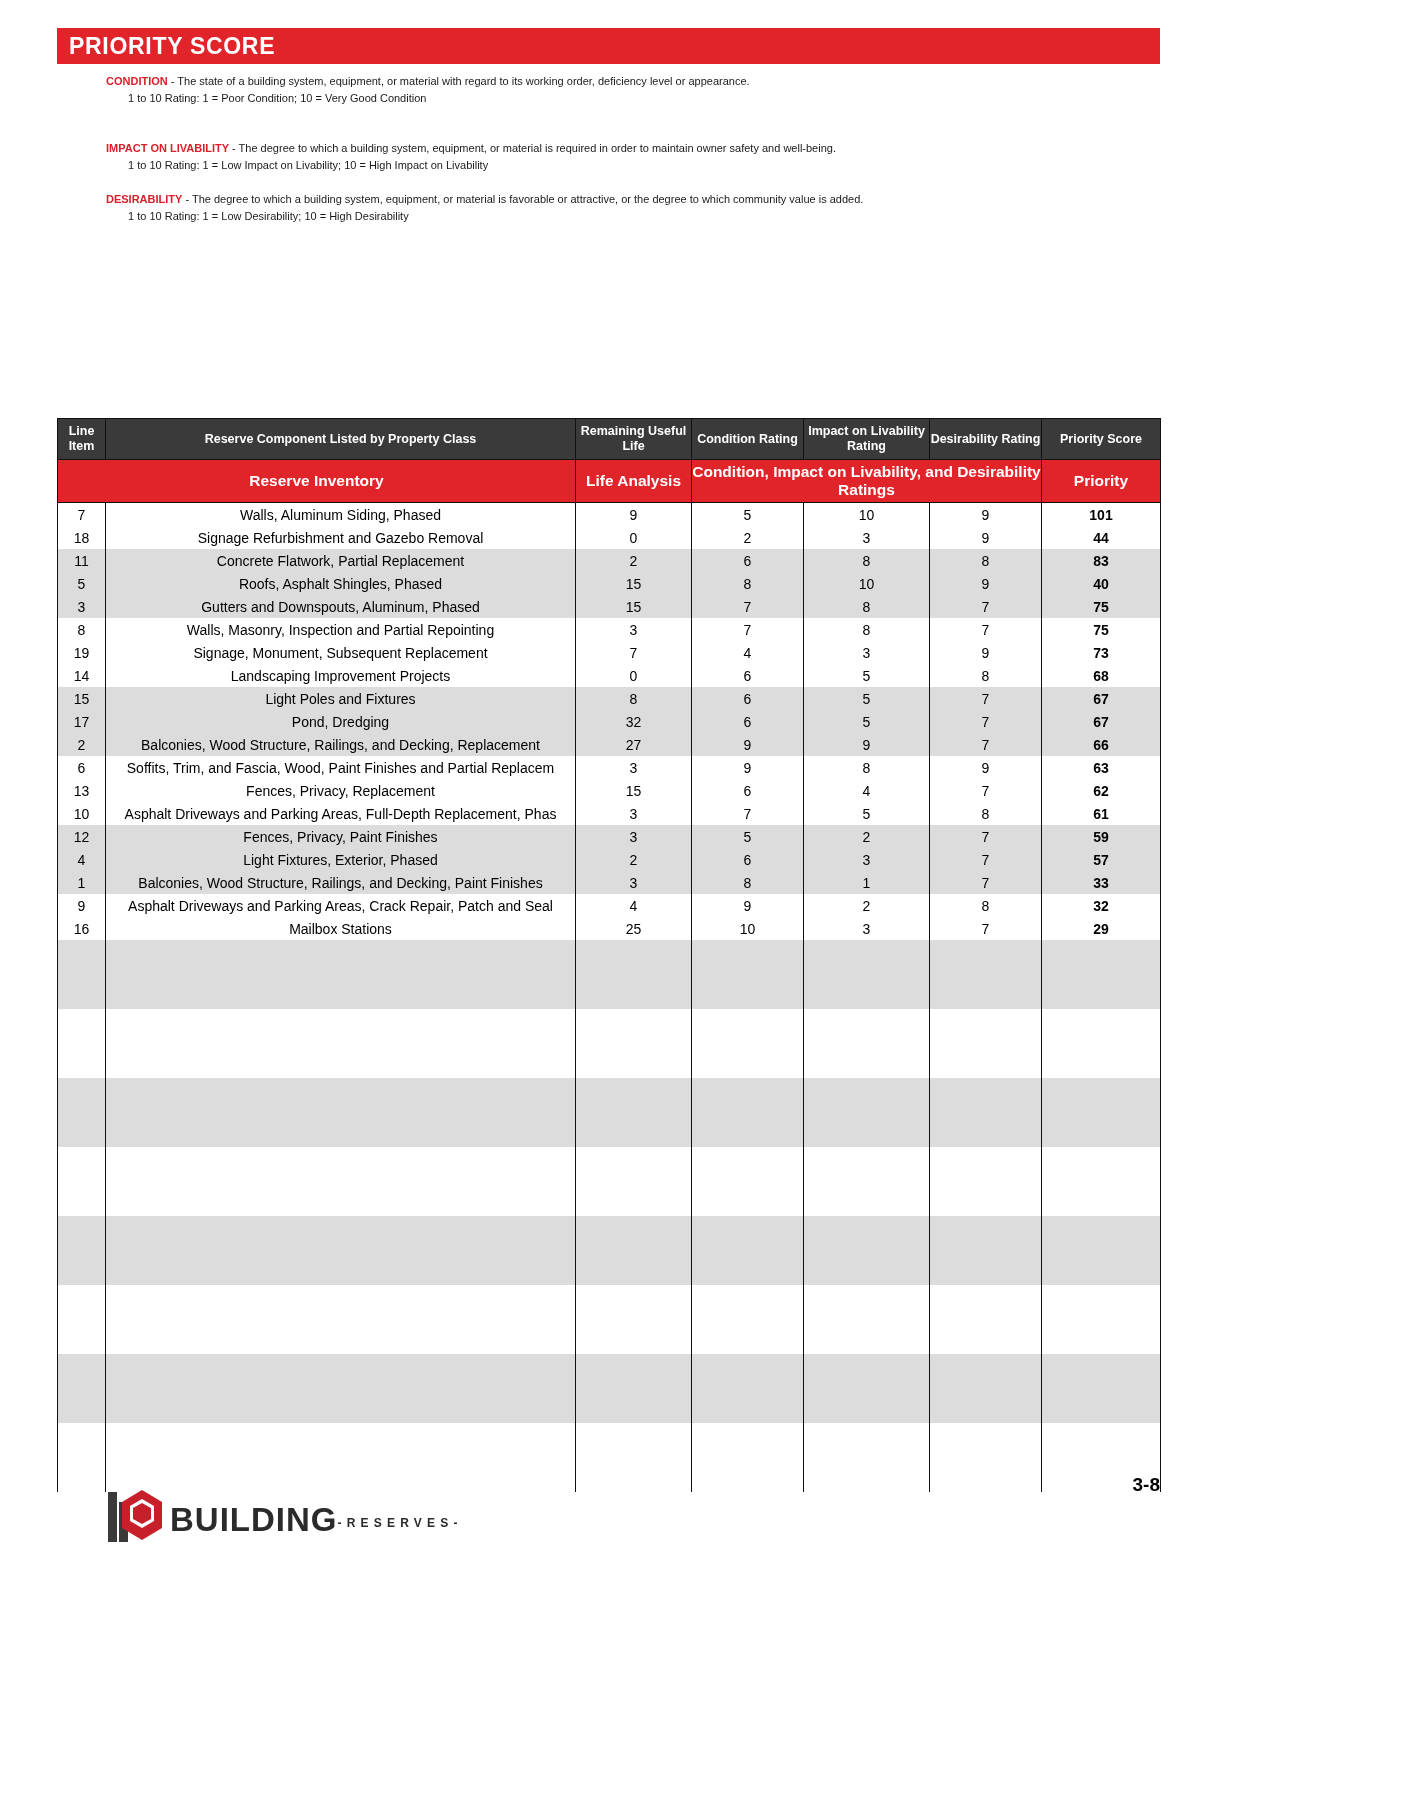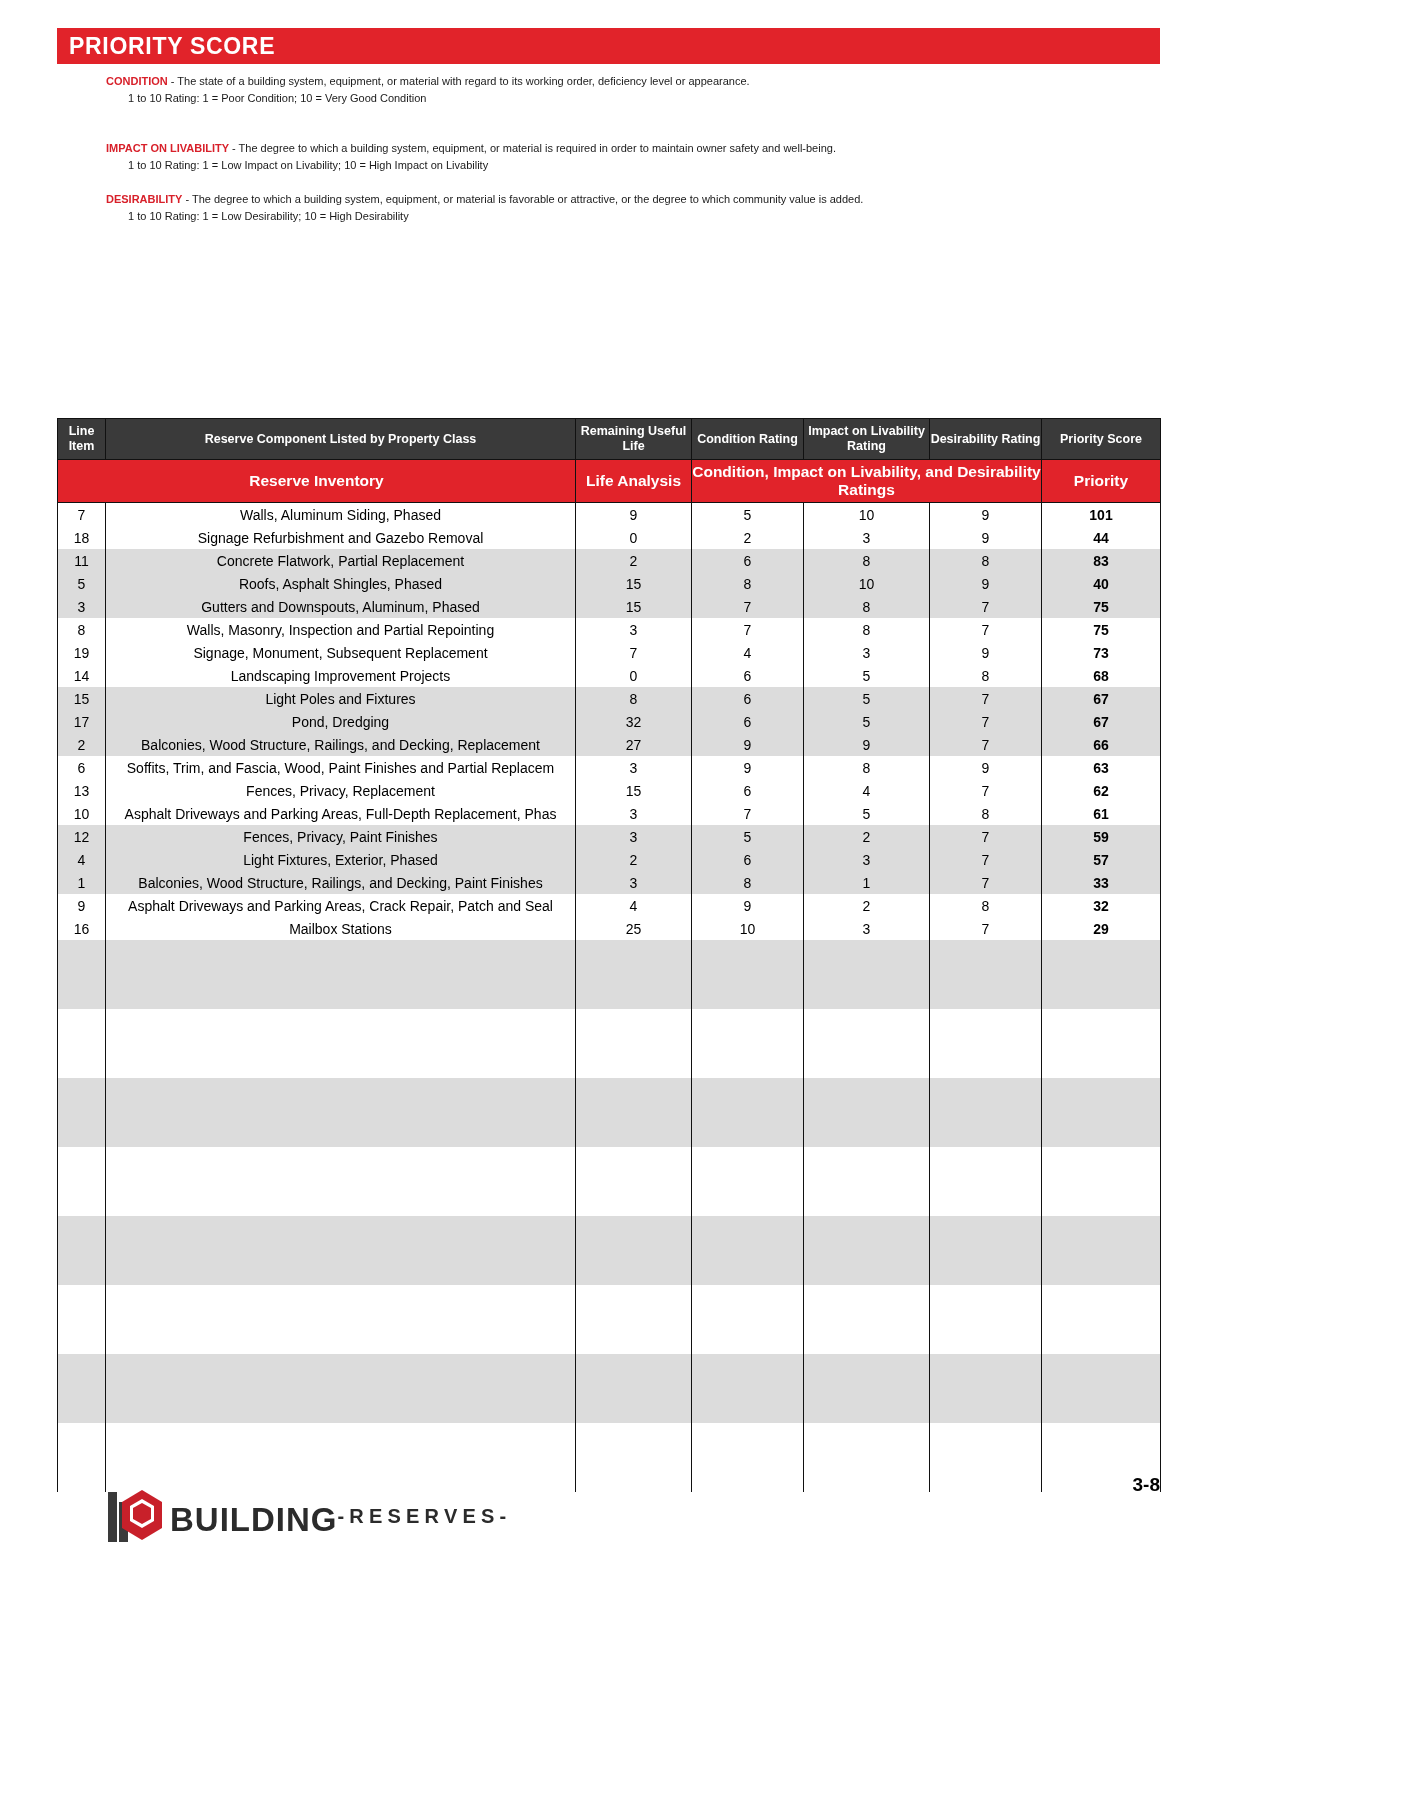--- a/index.html
+++ b/index.html
@@ -155,25 +155,25 @@
   }
   .logo-text { display: flex; flex-direction: row; justify-content: center; }
   .logo-word {
     font-size: 33px;
     font-weight: bold;
     letter-spacing: 1px;
     color: #2b2b2b;
     line-height: 1;
   }
   .logo-sub {
-    font-size: 20px;
+    font-size: 12px;
     font-weight: bold;
     letter-spacing: 5.2px;
     color: #2b2b2b;
-    margin-top: 3px;
+    margin-top: 14px;
     line-height: 1;
   }
 </style>
 </head>
 <body>
 
 <div class="banner">
   <span class="banner-title">PRIORITY SCORE</span>
 </div>
 

